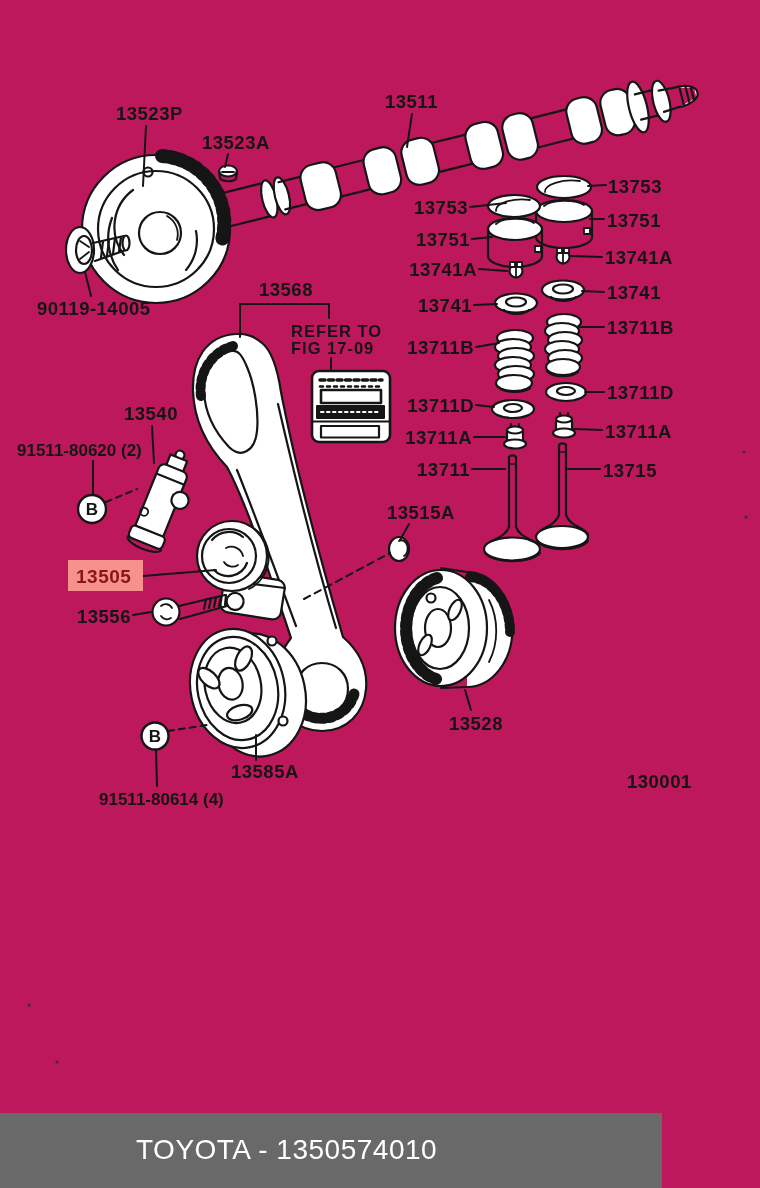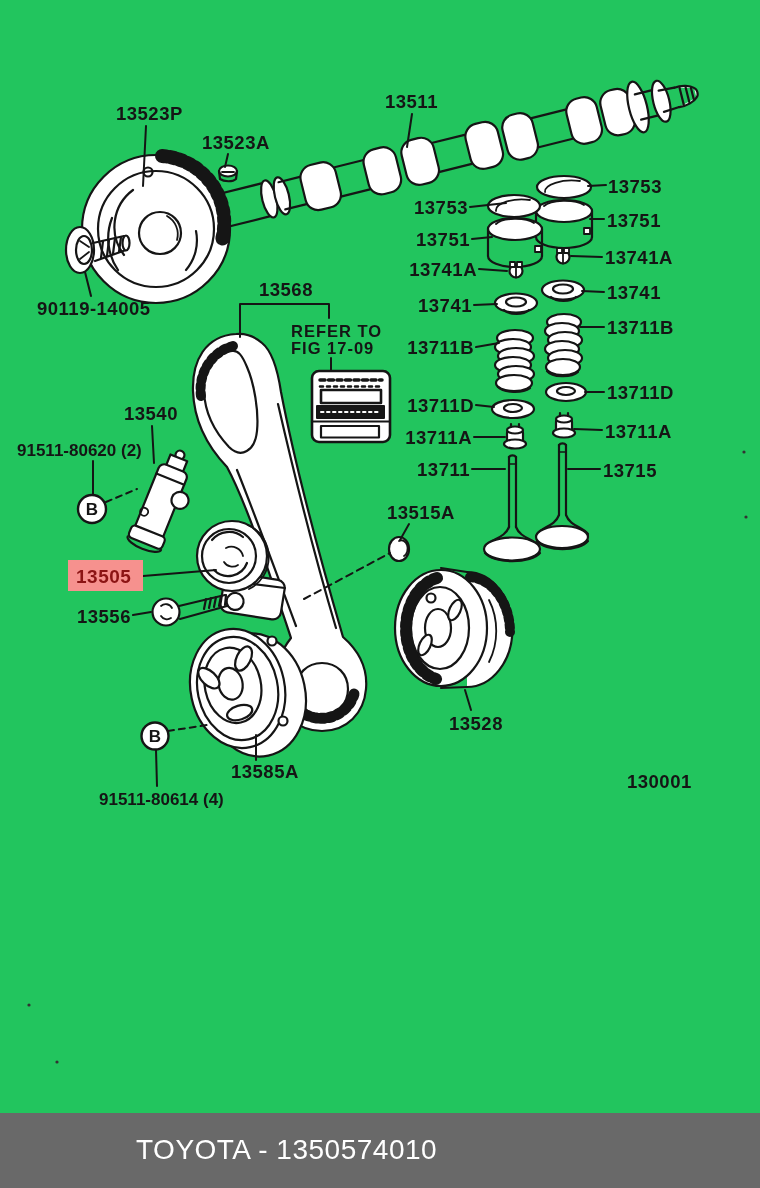--- a/index.html
+++ b/index.html
@@ -1,24 +1,24 @@
 <!DOCTYPE html>
 <html><head>
 <meta charset="utf-8">
 <style>
   html,body{margin:0;padding:0;background:#fff;}
-  #page{position:relative;width:760px;height:1188px;background:#22c55e;overflow:hidden;
+  #page{position:relative;width:760px;height:1188px;background:#be185d;overflow:hidden;
         font-family:"Liberation Sans",sans-serif;}
   svg text{font-family:"Liberation Sans",sans-serif;font-weight:bold;fill:#151515;
            font-size:18.5px;letter-spacing:.5px;}
   svg text.small{font-size:17px;letter-spacing:0;}
   svg text.ref{font-size:16.5px;letter-spacing:1px;}
   svg text.bmark{font-size:17px;letter-spacing:0;}
   svg text.hl{fill:#8c1414;font-size:19px;}
-  #footer{position:absolute;left:0;top:1113px;width:760px;height:75px;background:#696969;text-align:right;}
+  #footer{position:absolute;left:0;top:1113px;width:662px;height:75px;background:#696969;text-align:right;}
   #footer span{position:absolute;top:50%;transform:translateY(-54%);color:#fff;
                font-size:28px;font-weight:400;letter-spacing:.5px;white-space:nowrap;}
   #footer .f-left{left:136px;}
   #footer .f-right{left:505px;}
 </style>
 </head>
 <body>
 
 <div id="page">
 <svg width="760" height="1113" viewBox="0 0 760 1113">

